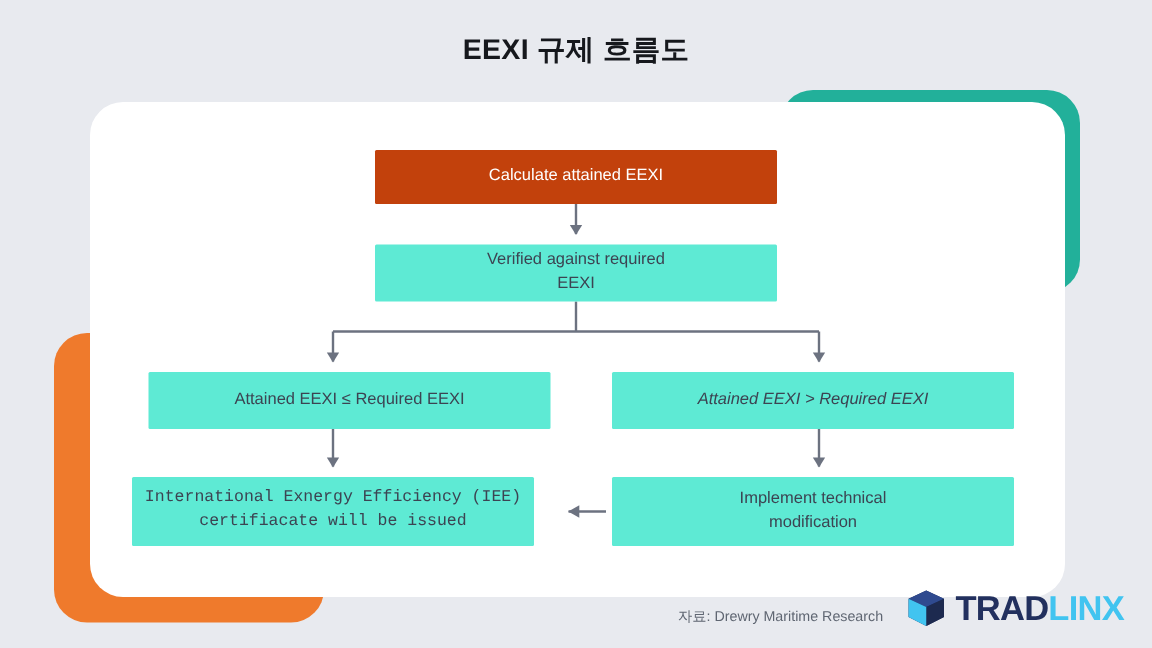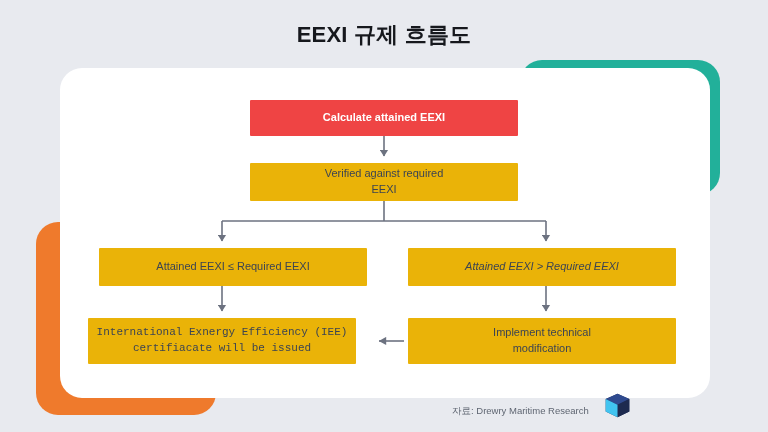--- a/index.html
+++ b/index.html
@@ -16,21 +16,21 @@
     position: relative;
   }
 
   
   #page-title {
     position: absolute;
     top: 20px;
     left: 0;
     width: 768px;
     text-align: center;
-    font-size: 22px;
+    font-size: 19px;
     font-weight: bold;
     color: #16181d;
     letter-spacing: 0.2px;
   }
 
   
   .accent {
     position: absolute;
     border-radius: 22px;
   }
@@ -56,35 +56,34 @@
     left: 60px;
     width: 650px;
     height: 330px;
     background: #ffffff;
     border-radius: 22px;
   }
 
   
   .flow-box {
     position: absolute;
-    background: #eab308;
+    background: #5eead4;
     color: #3c4452;
     font-size: 11px;
     line-height: 1.45;
     display: flex;
     align-items: center;
     justify-content: center;
     text-align: center;
     border-radius: 1px;
     padding: 4px 8px;
   }
   .flow-box.primary {
-    background: #ef4444;
+    background: #c2410c;
     color: #ffffff;
-    font-weight: bold;
   }
 
   #box-calculate      { top: 100px; left: 250px; width: 268px; height: 36px; }
   #box-verified       { top: 163px; left: 250px; width: 268px; height: 38px; }
   #box-attained-le    { top: 248px; left: 88px;  width: 268px; height: 38px; margin-left: 11px; }
   #box-attained-gt    { top: 248px; left: 408px; width: 268px; height: 38px; font-style: italic; }
   #box-certificate    { top: 318px; left: 88px;  width: 268px; height: 46px; font-family: Liberation Mono, monospace; }
   #box-implement      { top: 318px; left: 408px; width: 268px; height: 46px; }
 
   
@@ -175,13 +174,16 @@
 
 <div id="source-note">자료: Drewry Maritime Research</div>
 
 <div id="logo">
   <svg width="27" height="27" viewBox="0 0 32 32" xmlns="http://www.w3.org/2000/svg">
     <path d="M16 2 L30 8.4 L30 23 L16 30 L2 23 L2 8.4 Z" fill="#22305e"></path>
     <path d="M16 2 L30 8.4 L16 15 L2 8.4 Z" fill="#2f4a8f"></path>
     <path d="M16 15 L30 8.4 L30 23 L16 30 Z" fill="#1d2a4f"></path>
     <path d="M16 15 L16 30 L2 23 L2 8.4 Z" fill="#41c4f0"></path>
   </svg>
+  <div id="logo-wordmark">
+    <span class="wm-dark">TRAD</span><span class="wm-light">LINX</span>
+  </div>
 </div>
 
 </body></html>

